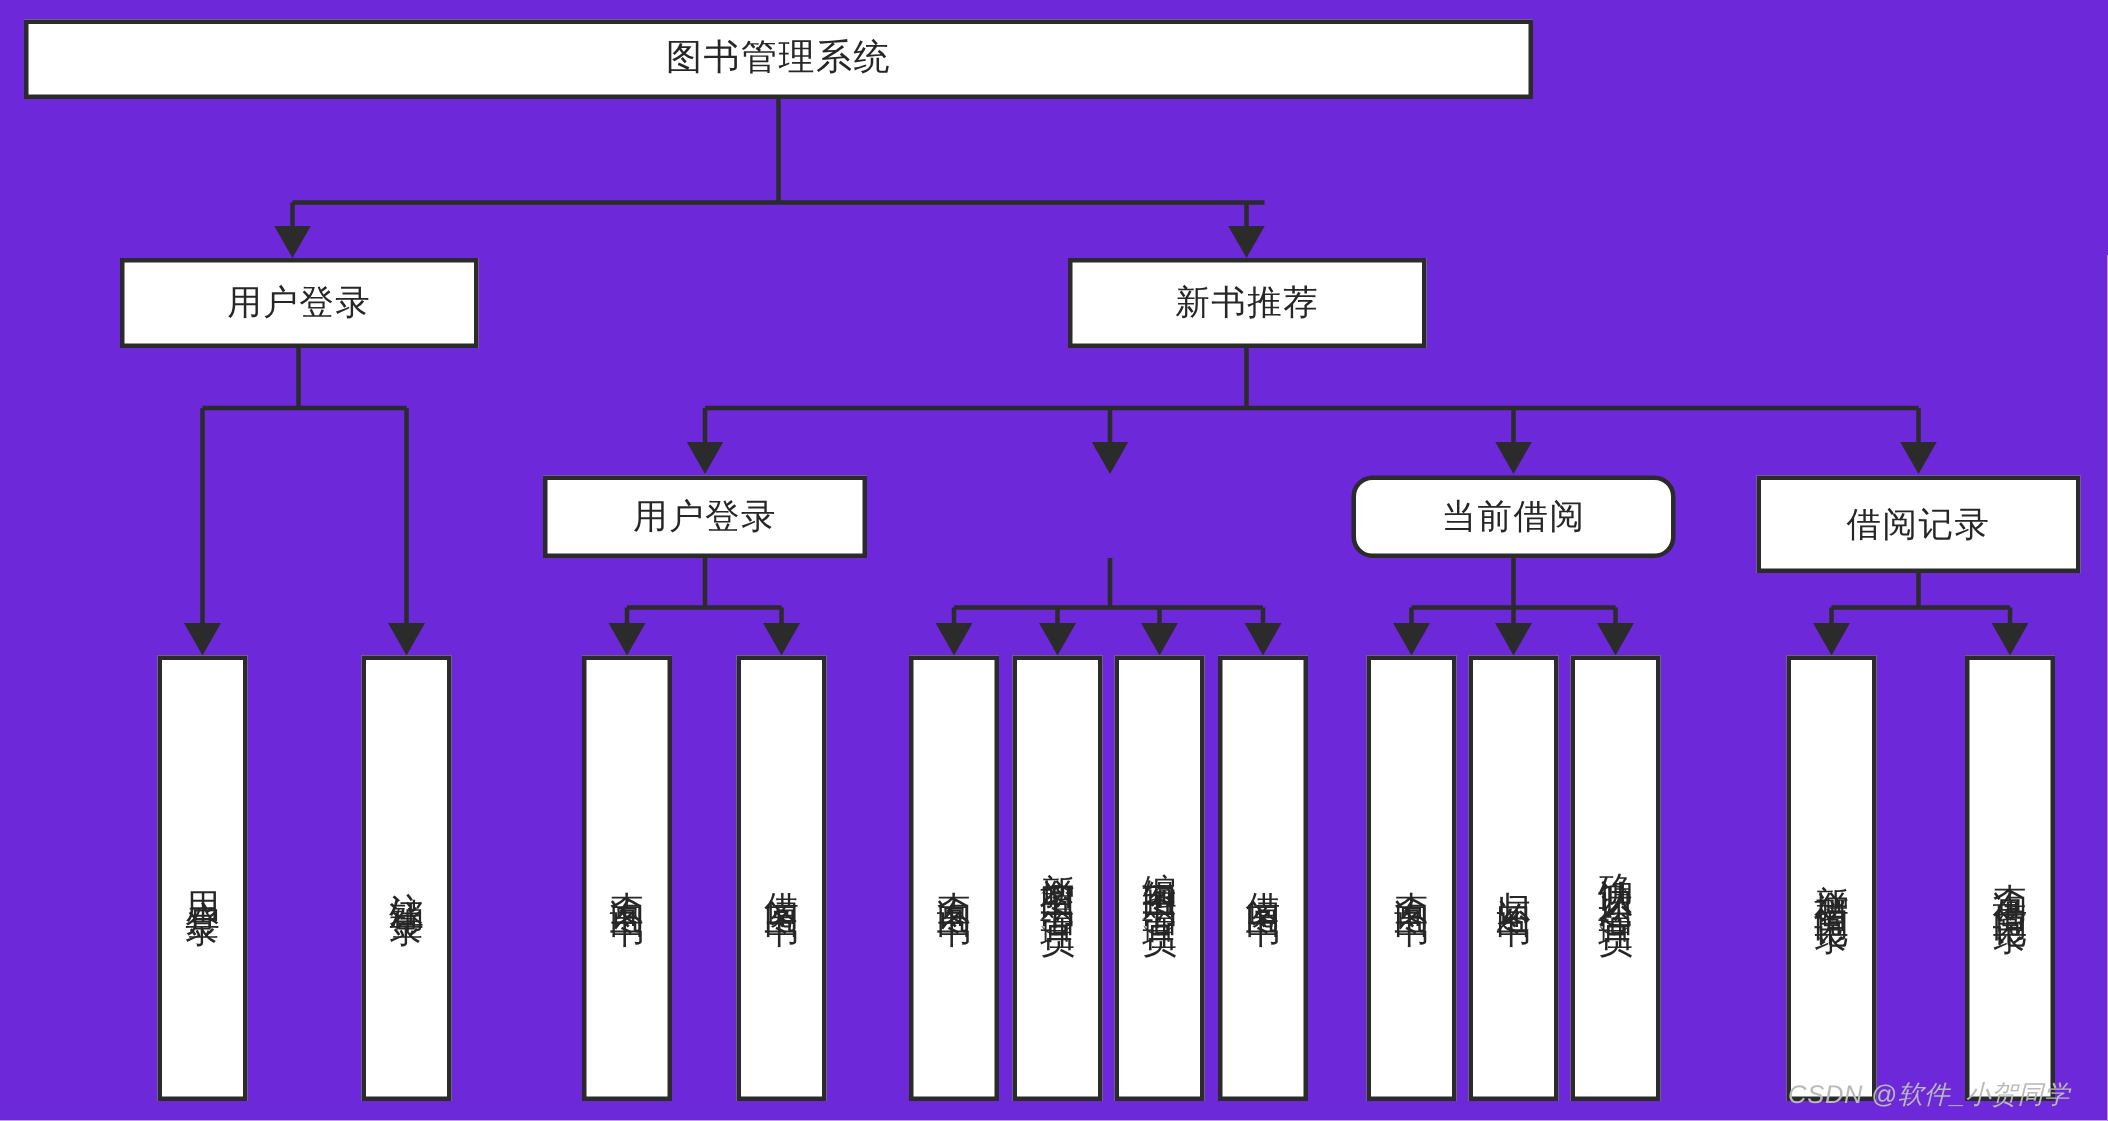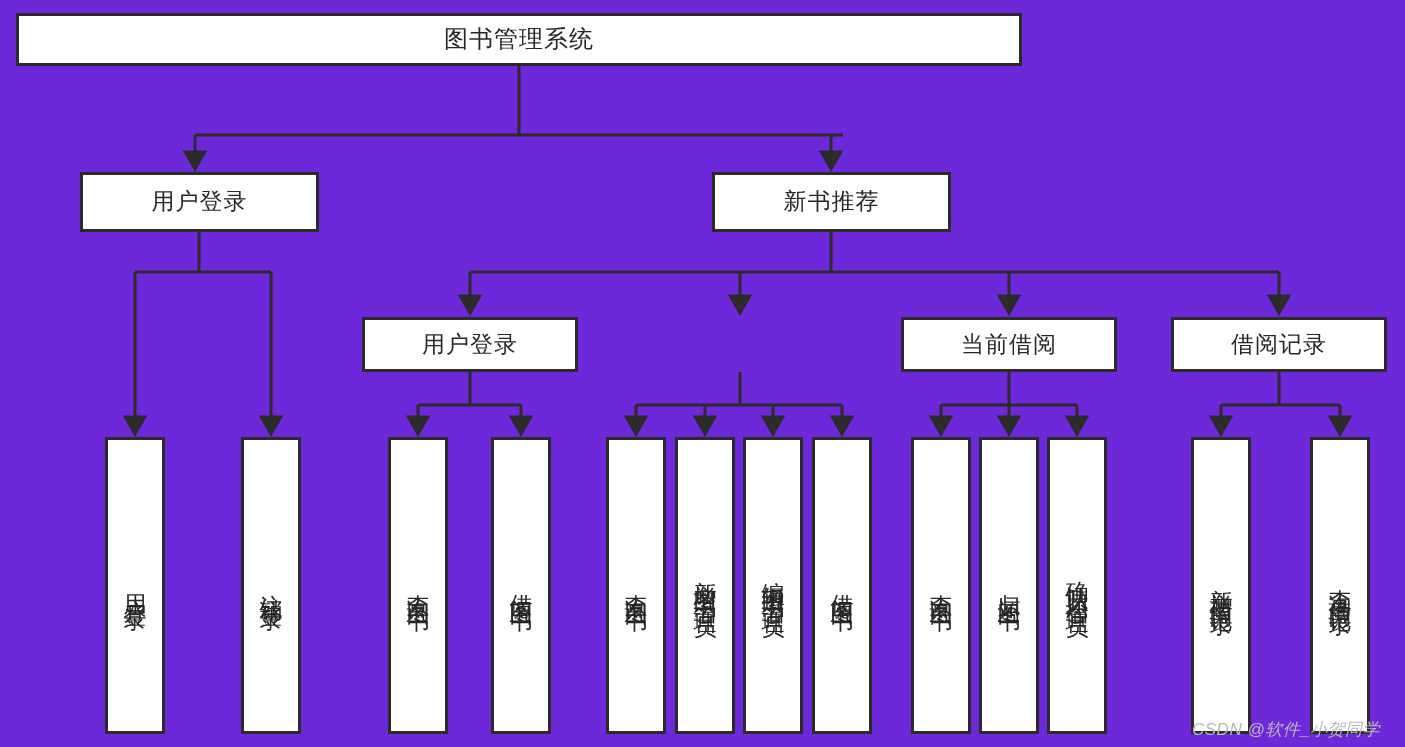--- a/index.html
+++ b/index.html
@@ -121,23 +121,23 @@
 
   <div class="node h root" style="left:16px; top:13px; width:1006px; height:53px;">图书管理系统</div>
 
   <div class="node h" style="left:80px; top:172px; width:239px; height:60px;">用户登录</div>
 
   <div class="node h" style="left:712px; top:172px; width:239px; height:60px;">新书推荐</div>
 
   <div class="node h" style="left:362px; top:317px; width:216px; height:55px;">用户登录</div>
 
 
-  <div class="node h" style="left:901px; top:317px; width:216px; height:55px;">当前借阅</div>
+  <div class="node h" style="left:901px; top:317px; width:216px; height:55px;border-radius:14px;">当前借阅</div>
 
-  <div class="node h" style="left:1171px; top:317px; width:216px; height:55px;">借阅记录</div>
+  <div class="node h" style="left:1171px; top:317px; width:216px; height:65px;">借阅记录</div>
 
   <div class="node v" style="left:105px; top:437px; width:60px; height:297px;">
     <span class="vtext">用户登录</span>
   </div>
   <div class="node v" style="left:241px; top:437px; width:60px; height:297px;">
     <span class="vtext">注销登录</span>
   </div>
 
   <div class="node v" style="left:388px; top:437px; width:60px; height:297px;">
     <span class="vtext">查询图书</span>

